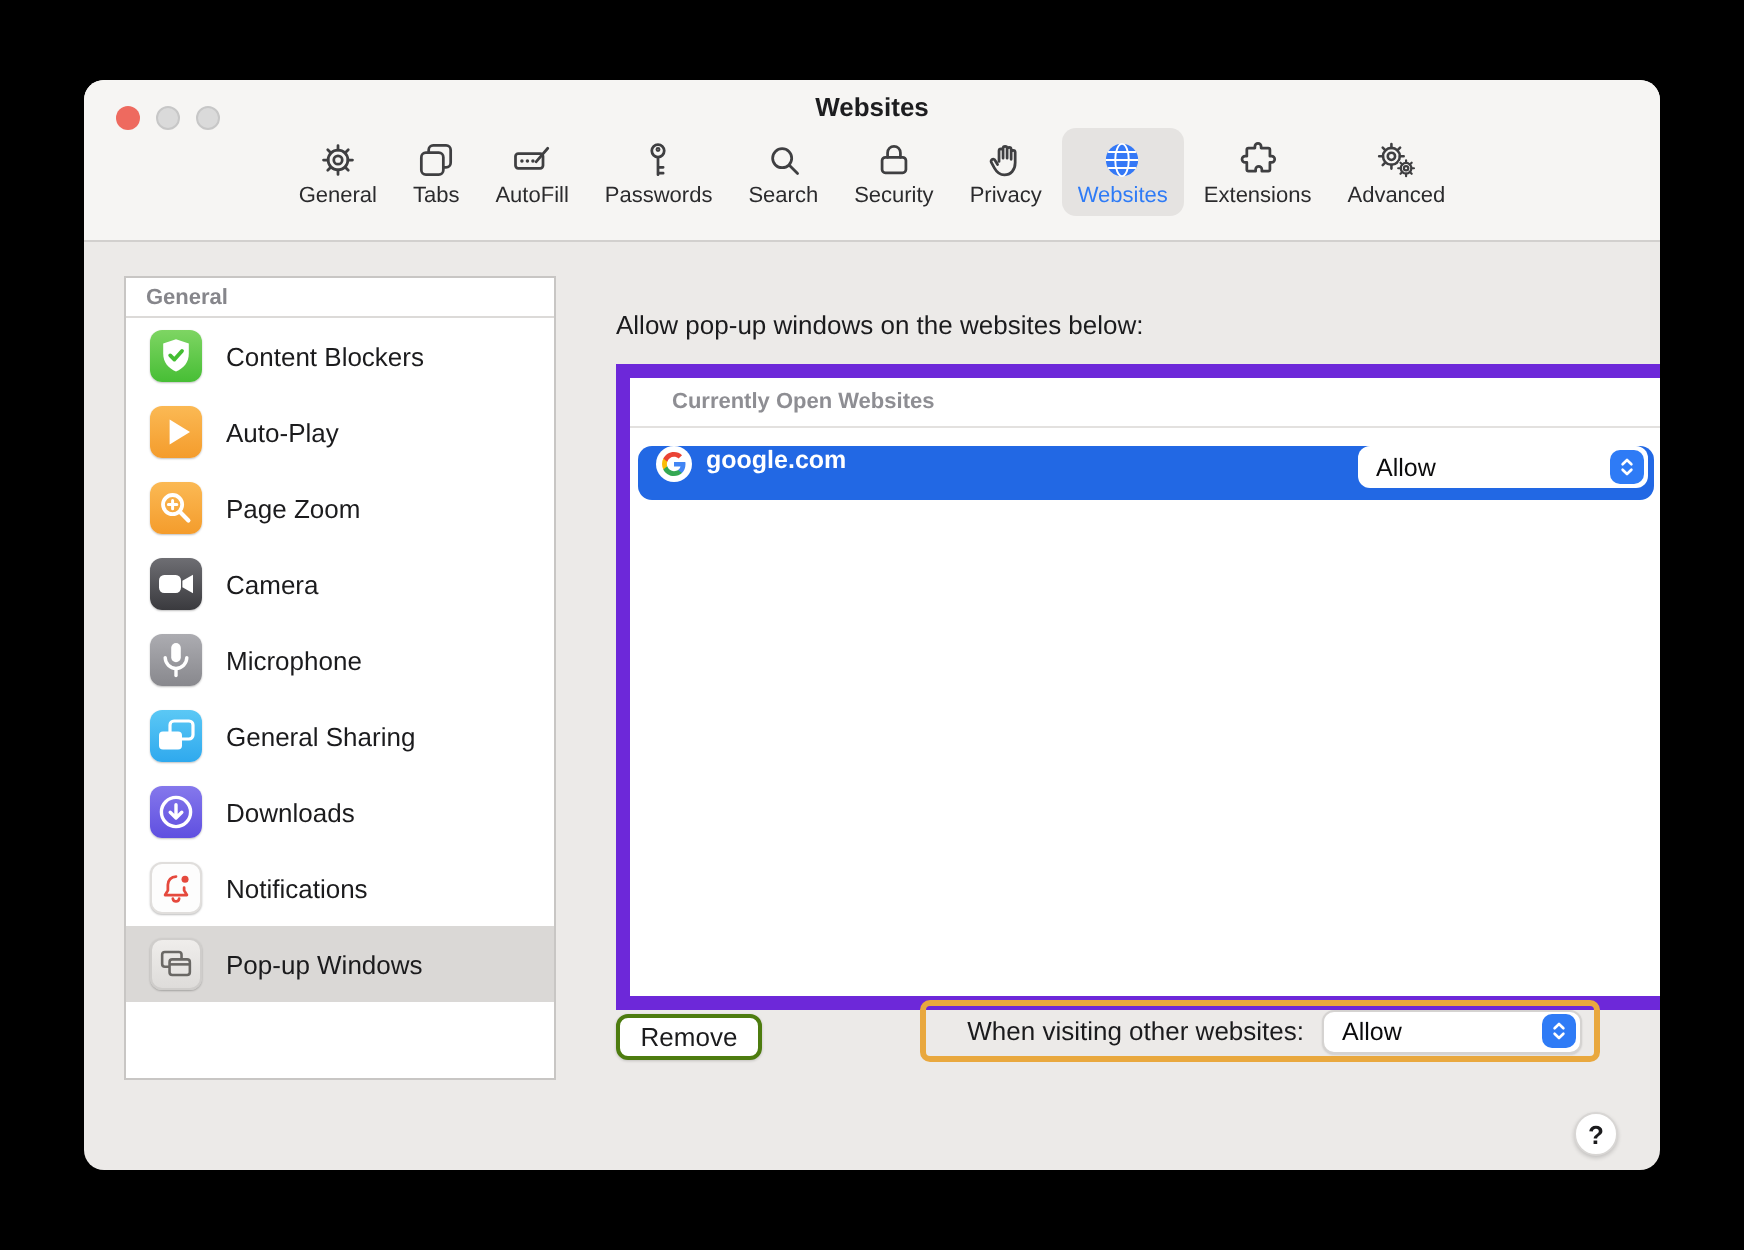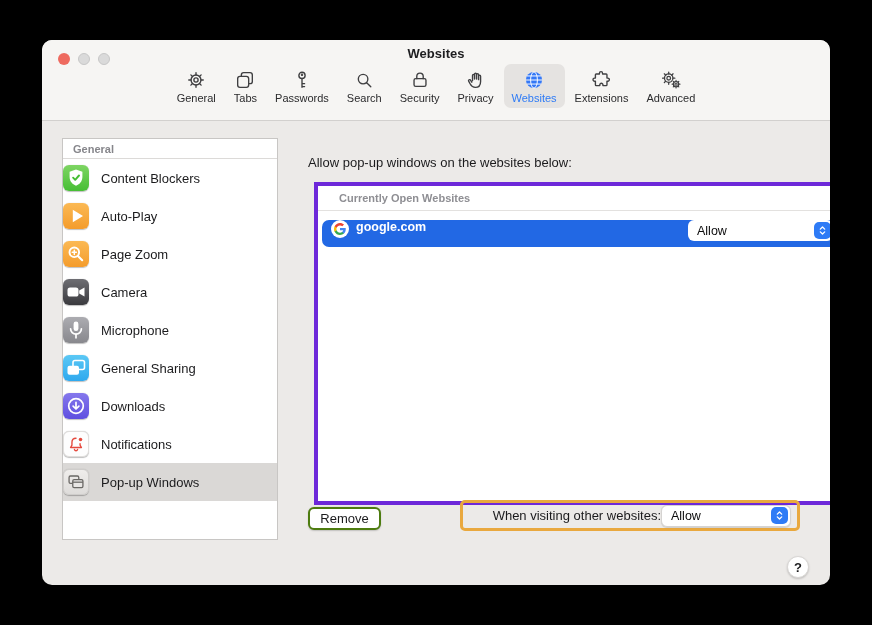--- a/index.html
+++ b/index.html
@@ -26,41 +26,41 @@
   .tab svg { width:22px; height:22px; display:block; }
   .tab-label { font-size:11px; color:#2B2B2D; white-space:nowrap; }
   .tab.selected { background:#E5E3E1; }
   .tab.selected .tab-label { color:#2E7BF6; }
 
   
   .sidebar { position:absolute; left:20px; top:98px; width:216px; height:402px;
              background:#FFFFFF; border:1px solid #C8C6C4; }
   .sidebar-header { height:20px; line-height:20px; padding-left:10px; font-size:11px;
                     font-weight:700; color:#86868B; border-bottom:1px solid #DCDAD8; }
-  .side-item { height:38px; display:flex; align-items:center; gap:12px;
+  .side-item { height:38px; display:flex; align-items:center; padding-left:12px; gap:12px;
                font-size:13px; color:#1B1B1D; }
   .side-item.selected { background:#DAD8D6; }
   .side-icon { width:26px; height:26px; border-radius:6px; flex:0 0 26px;
                display:flex; align-items:center; justify-content:center;
                box-shadow:0 0.5px 1px rgba(0,0,0,.25); }
   .side-icon svg { width:26px; height:26px; display:block; }
   .bg-green  { background:linear-gradient(#7ED563,#47BE35); }
   .bg-orange { background:linear-gradient(#FBB954,#F49C2C); }
   .bg-dark   { background:linear-gradient(#6E6E73,#3A3A3E); }
   .bg-gray   { background:linear-gradient(#ACACB1,#88888D); }
   .bg-cyan   { background:linear-gradient(#5BC8F5,#2FA9EE); }
   .bg-blue   { background:linear-gradient(#4D94F8,#1C6EF2); }
   .bg-purple { background:linear-gradient(#8578EC,#5F4FE0); }
   .bg-white  { background:#FDFDFD; border:1px solid #E0DEDC; }
   .bg-lgray  { background:linear-gradient(#EFEDEB,#DEDCDA); border:1px solid #CFCDCB; }
 
   
   .main-heading { position:absolute; left:266px; top:115px; font-size:13px; color:#1B1B1D; }
-  .table { position:absolute; left:272px; top:142px; width:532px; height:323px;
-           background:#fff; border:4px solid #6d28d9; }
+  .table { position:absolute; left:266px; top:142px; width:532px; height:323px;
+           background:#fff; border:7px solid #6d28d9; }
   .table-header { height:25px; line-height:25px; padding-left:21px; font-size:11px;
                   font-weight:700; color:#8E8E93; border-bottom:1px solid #E3E1DF; }
   .site-row { margin:9px 6px 0 4px; height:27px; border-radius:7px; background:#2268E4;
               display:flex; align-items:flex-start; padding:0 3px 0 9px; }
   .favicon { width:18px; height:18px; border-radius:50%; background:#fff; margin-right:7px;
              display:flex; align-items:center; justify-content:center; }
   .favicon svg { width:12px; height:12px; display:block; }
   .site-name { color:#fff; font-size:12.5px; font-weight:700; flex:1; }
   .pill-select { width:145px; height:21px; background:#fff; border-radius:6px;
                  display:flex; align-items:center; justify-content:space-between;
@@ -70,21 +70,21 @@
              display:flex; align-items:center; justify-content:center; }
   .stepper svg { width:11px; height:13px; display:block; }
 
   .remove-btn { position:absolute; left:266px; top:467px; width:73px; height:23px;
                 background:#fff; border:2px solid #4d7c0f; border-radius:6px;
                 box-shadow:0 0.5px 1.5px rgba(0,0,0,.18);
                 font-size:13px; color:#1B1B1D; display:flex; align-items:center; justify-content:center; }
 
   .footer-highlight { position:absolute; left:418px; top:460px; width:340px; height:31px;
                       border:3px solid #E9A83E; border-radius:5px;
-                      display:flex; align-items:center; justify-content:flex-end; 
+                      display:flex; align-items:center; justify-content:flex-end; gap:9px;
                       padding-right:6px; }
   .footer-label { font-size:13px; color:#1B1B1D; }
   .footer-select { width:130px; height:22px; background:#fff; border-radius:6px;
                    border:1px solid #D5D3D1; box-shadow:0 0.5px 1px rgba(0,0,0,.12);
                    display:flex; align-items:center; justify-content:space-between;
                    padding:0 2px 0 9px; }
   .footer-select .val { font-size:12.5px; color:#0B0B0C; }
 
   .help-btn { position:absolute; left:745px; top:516px; width:22px; height:22px;
               border-radius:50%; background:#fff; border:1px solid #D8D6D4;
@@ -125,20 +125,36 @@
               <svg viewBox="0 0 24 24" width="22" height="22">
                 <g stroke="#3F3F41" stroke-width="1.5">
                   <rect x="8" y="4" width="12" height="12" rx="2.5" fill="none"></rect>
                   <rect x="4" y="8" width="12" height="12" rx="2.5" fill="#F6F5F3"></rect>
                 </g>
               </svg>
             </span>
           <span class="tab-label">Tabs</span>
         </div>
 
+        <div class="tab">
+          <span>
+              <svg viewBox="0 0 24 24" width="22" height="22">
+                <g stroke="#3F3F41" stroke-width="1.5" fill="none" stroke-linecap="round">
+                  <rect x="3" y="8.5" width="15" height="8" rx="1.5"></rect>
+                  <path d="M14.2 13L20.6 5.6"></path>
+                </g>
+                <g fill="#3F3F41">
+                  <circle cx="6.5" cy="12.5" r="0.95"></circle>
+                  <circle cx="9.5" cy="12.5" r="0.95"></circle>
+                  <circle cx="12.5" cy="12.5" r="0.95"></circle>
+                </g>
+              </svg>
+            </span>
+          <span class="tab-label">AutoFill</span>
+        </div>
 
         <div class="tab">
           <span>
               <svg viewBox="0 0 24 24" width="22" height="22">
                 <g stroke="#3F3F41" stroke-width="1.5" fill="none" stroke-linecap="round">
                   <circle cx="12" cy="7" r="3.4"></circle>
                   <circle cx="12" cy="6.3" r="0.8" stroke-width="1.1"></circle>
                   <path d="M12 10.6V20M12 16h2.8M12 19.2h2.8"></path>
                 </g>
               </svg>

